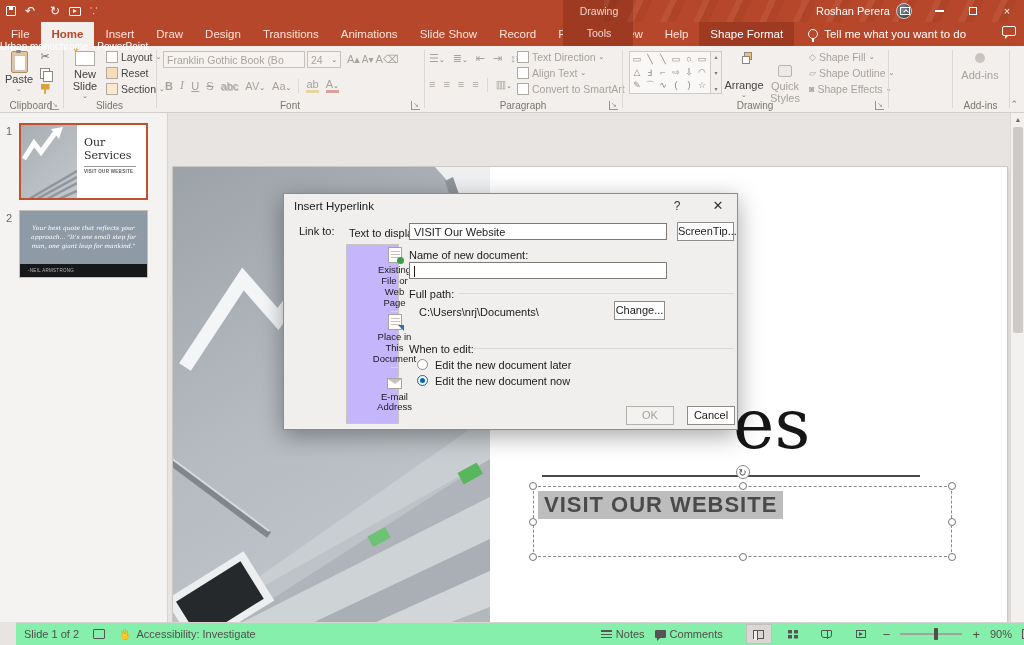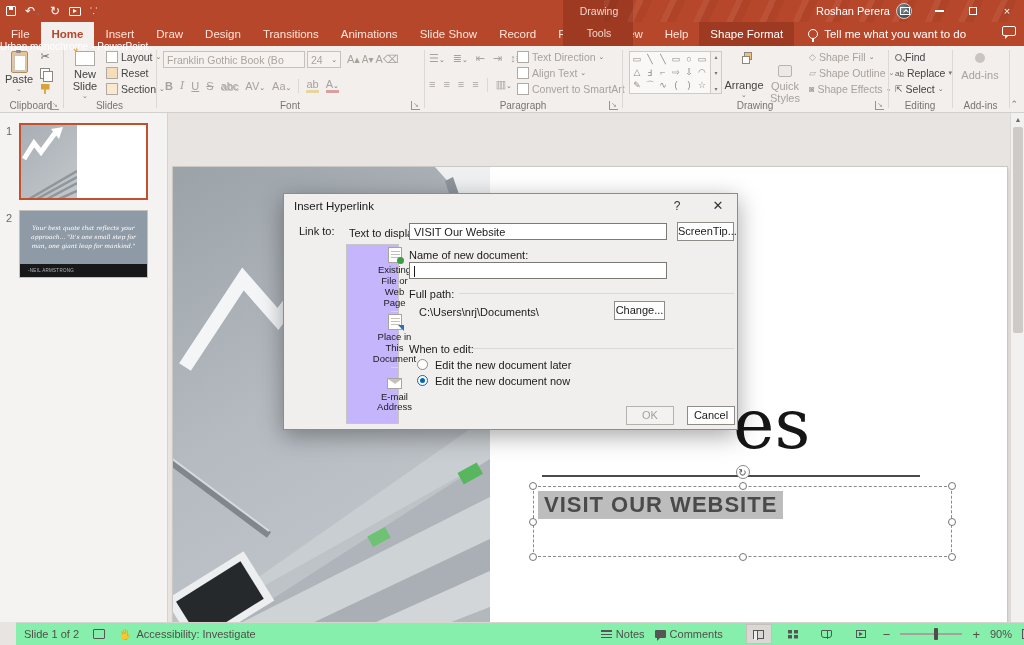--- a/index.html
+++ b/index.html
@@ -369,39 +369,20 @@
           <span style="font-size:9px;">◙</span>
           <span>Shape Effects</span>
           <span class="ddc">⌄</span>
         </span>
     </div>
     <div class="glabel">Drawing</div>
     <div class="launcher">↘</div>
   </div>
   <div class="gdivider" style="left:888px;"></div>
 
-  <div class="rgroup" style="left:889px; width:62px;">
-    <div style="position:absolute; left:6px; top:5px; display:flex; flex-direction:column; gap:4px;">
-      <span class="mini">
-          <span class="magnifier"></span>
-          <span>Find</span>
-        </span>
-      <span class="mini">
-          <span style="font-size:8px; color:#5f5b56;">ab̲</span>
-          <span>Replace</span>
-          <span class="ddc">▾</span>
-        </span>
-      <span class="mini">
-          <span style="font-size:9px; color:#5f5b56;">⇱</span>
-          <span>Select</span>
-          <span class="ddc">⌄</span>
-        </span>
-    </div>
-    <div class="glabel">Editing</div>
-  </div>
   <div class="gdivider" style="left:952px;"></div>
 
   <div class="rgroup" style="left:953px; width:55px;">
     <div class="bigbtn dim" style="position:absolute; left:6px; top:4px; width:42px;">
       <span style="width:10px; height:10px; border-radius:50%; background:#c9c4bf;"></span>
       <span style="margin-top:6px;">Add-ins</span>
     </div>
     <div class="glabel">Add-ins</div>
   </div>
   <div class="gdivider" style="left:1009px;"></div>
@@ -417,20 +398,25 @@
         <svg width="56" height="75" viewBox="0 0 56 75" style="position:absolute; left:0; top:0;">
           <polyline points="3,34 13,18 20,27 34,8" fill="none" stroke="#ffffff" stroke-width="5"></polyline>
           <polygon points="30,4 42,2 38,14" fill="#ffffff"></polygon>
           <g stroke="#8f969c" stroke-width="2.5">
             <line x1="8" y1="74" x2="56" y2="46"></line>
               <line x1="16" y1="74" x2="56" y2="52"></line>
             <line x1="26" y1="74" x2="56" y2="58"></line>
               <line x1="38" y1="74" x2="56" y2="66"></line>
           </g>
         </svg>
+      </div>
+      <div class="t1-txt">
+        <div class="t1-title">Our Services</div>
+        <div class="t1-line"></div>
+        <div class="t1-sub">VISIT OUR WEBSITE</div>
       </div>
     </div>
     <span class="thumb-num" style="top:99px;">2</span>
     <div id="thumb2" class="thumb">
       <div class="t2-quote">Your best quote that reflects your approach... "It's one small step for man, one giant leap for mankind."</div>
       <div class="t2-band">-NEIL ARMSTRONG</div>
     </div>
   </div>
 
   <div id="canvas">

